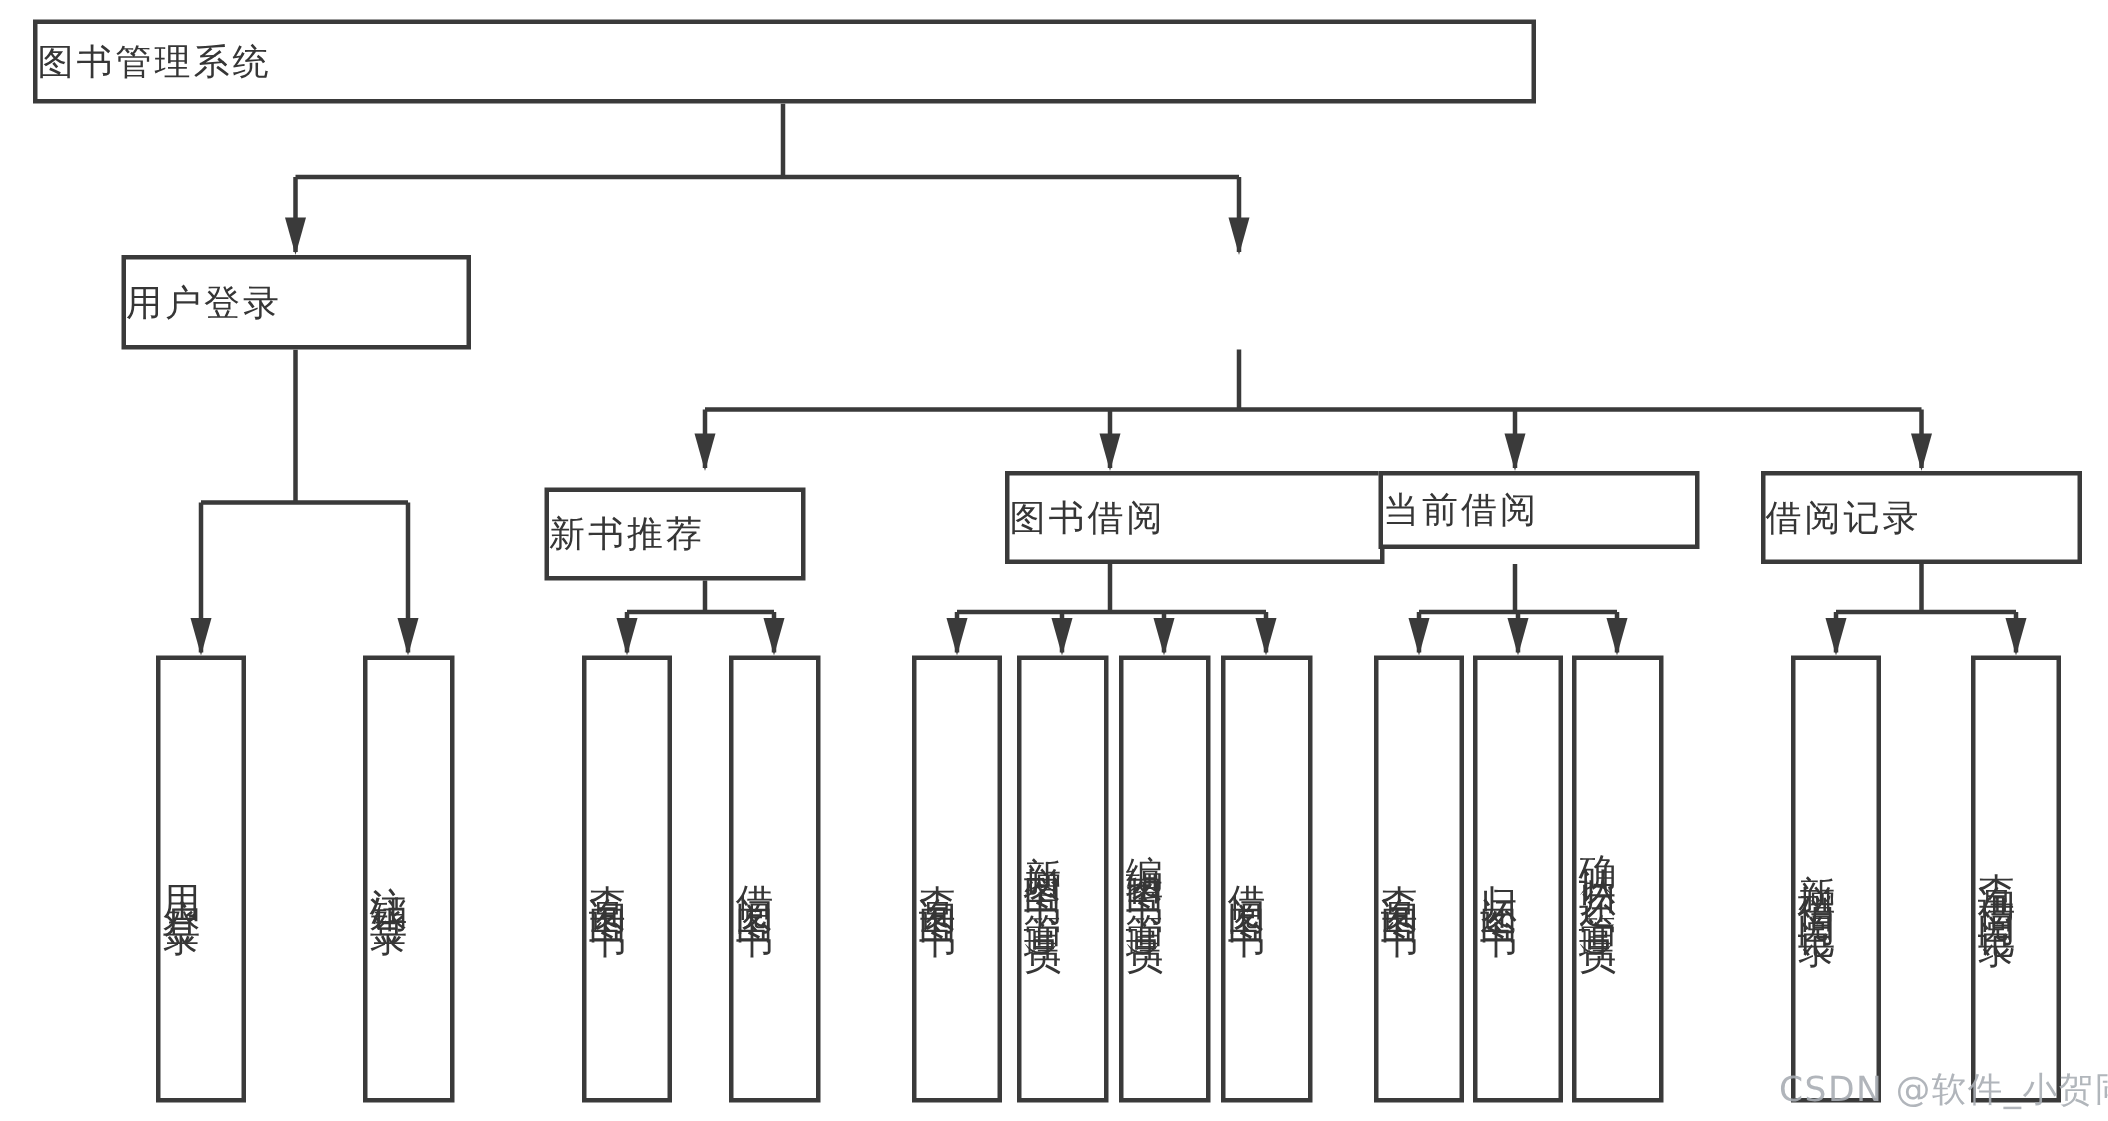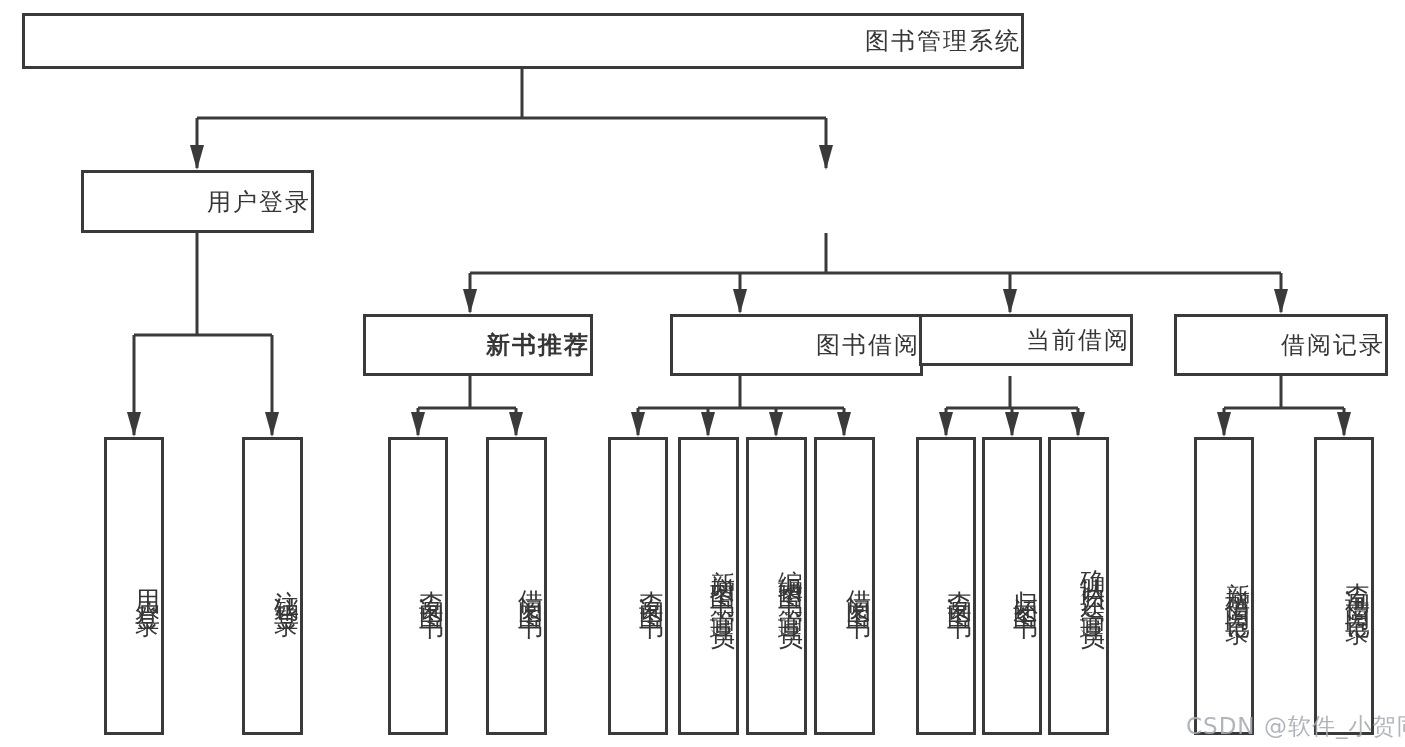--- a/index.html
+++ b/index.html
@@ -12,21 +12,21 @@
     overflow: hidden;
   }
   .canvas { position: absolute; left: 0; top: 0; width: 1405px; height: 747px; }
   svg.connectors { position: absolute; left: 0; top: 0; z-index: 1; }
   .hbox, .vbox {
     position: absolute;
     background: #ffffff;
     border: 3px solid #3a3a3a;
     display: flex;
     align-items: center;
-    justify-content: flex-end;
+    justify-content: flex-start;
     z-index: 2;
   }
   .hbox span {
     font-size: 24px;
     color: #363636;
     letter-spacing: 2px;
     white-space: nowrap;
   }
   .vbox span {
     writing-mode: vertical-rl;
@@ -93,21 +93,21 @@
   </svg>
 
   <div class="hbox" style="left:22px; top:13px; width:1002px; height:56px;">
     <span>图书管理系统</span>
   </div>
 
   <div class="hbox" style="left:81px; top:170px; width:233px; height:63px;">
     <span>用户登录</span>
   </div>
 
-  <div class="hbox" style="left:363px; top:314px; width:230px; height:62px;font-weight:bold;">
+  <div class="hbox" style="left:363px; top:325px; width:174px; height:62px;">
     <span>新书推荐</span>
   </div>
   <div class="hbox" style="left:633px; top:314px; width:253px; height:62px;margin-left:37px;">
     <span>图书借阅</span>
   </div>
   <div class="hbox" style="left:903px; top:314px; width:214px; height:52px;margin-left:16px;">
     <span>当前借阅</span>
   </div>
   <div class="hbox" style="left:1174px; top:314px; width:214px; height:62px;">
     <span>借阅记录</span>

